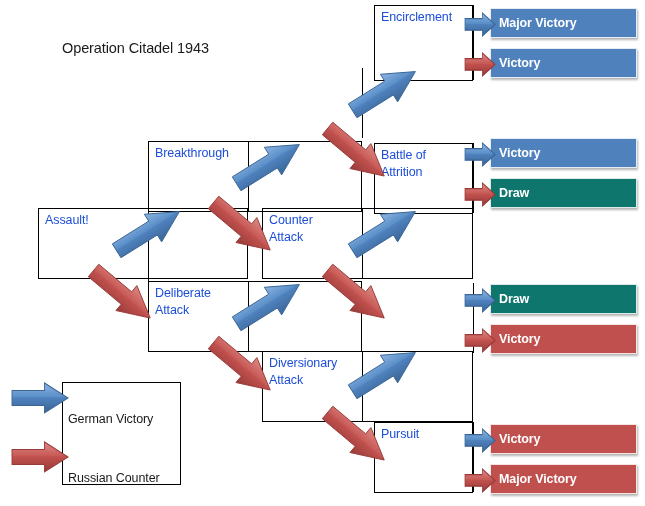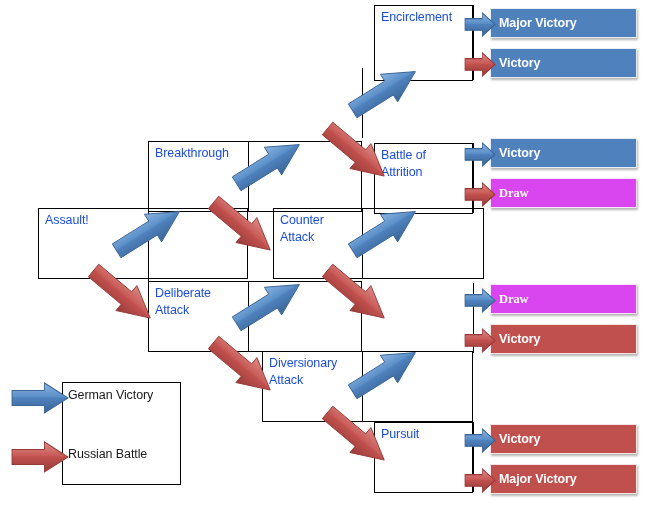--- a/index.html
+++ b/index.html
@@ -53,50 +53,52 @@
     top: 50%;
     transform: translateY(-50%);
     font-size: 12.5px;
     font-weight: bold;
     color: #ffffff;
     white-space: nowrap;
     letter-spacing: -0.1px;
   }
   .bar-blue  { background: #4f81bd; }
   .bar-red   { background: #c0504d; }
-  .bar-green { background: #d946ef; font-family: Liberation Serif, serif; }
+  .bar-green { background: #0f766e; }
   
   .legend-box {
     position: absolute;
     border: 1px solid #000000;
     box-sizing: border-box;
   }
   .legend-label {
     position: absolute;
     font-size: 12.5px;
     color: #1a1a1a;
     white-space: nowrap;
     letter-spacing: -0.1px;
+    margin-top: 24px;
   }
   .line-v {
     position: absolute;
     width: 0;
     border-left: 1px solid #000000;
   }
   
   .arrow {
     position: absolute;
     pointer-events: none;
   }
 </style>
 </head>
 <body>
 
 <div id="canvas">
 
+  <div class="title" style="left:62px; top:40px;">Operation Citadel 1943</div>
 
   <div class="line-v" style="left:148px; top:208px; height:74px;"></div>
 
   <div class="line-v" style="left:248px; top:141px; height:70px;"></div>
   <div class="line-v" style="left:248px; top:281px; height:70px;"></div>
 
   <div class="line-v" style="left:362px; top:68px; height:70px;"></div>
   <div class="line-v" style="left:362px; top:208px; height:70px;"></div>
   <div class="line-v" style="left:362px; top:351px; height:70px;"></div>
 
@@ -112,21 +114,21 @@
   <div class="node" style="left:148px; top:141px; width:214px; height:71px;">
     <div class="node-label">Breakthrough</div>
   </div>
 
   <div class="node" style="left:148px; top:281px; width:214px; height:71px;">
     <div class="node-label">Deliberate
 Attack</div>
   </div>
 
 
-  <div class="node" style="left:273px; top:208px; width:211px; height:71px;">
+  <div class="node" style="left:262px; top:208px; width:211px; height:71px;">
     <div class="node-label">Counter
 Attack</div>
   </div>
 
   <div class="node" style="left:262px; top:351px; width:211px; height:71px;">
     <div class="node-label">Diversionary
 Attack</div>
   </div>
 
   <div class="node" style="left:374px; top:5px;   width:99px; height:76px;">
@@ -166,21 +168,21 @@
 
   <div class="result-bar bar-red" style="left:490px; top:424px; width:147px; height:30px;">
     <span class="result-bar-label">Victory</span>
   </div>
   <div class="result-bar bar-red" style="left:490px; top:464px; width:147px; height:30px;">
     <span class="result-bar-label">Major Victory</span>
   </div>
 
   <div class="legend-box" style="left:62px; top:382px; width:119px; height:103px;"></div>
   <div class="legend-label" style="left:68px; top:388px;">German Victory</div>
-  <div class="legend-label" style="left:68px; top:447px;">Russian Battle</div>
+  <div class="legend-label" style="left:68px; top:447px;">Russian Counter</div>
 
   <svg class="arrow" style="left:0; top:0; width:645px; height:506px;" width="645" height="506">
     <defs>
       <linearGradient id="gblue" x1="0" y1="0" x2="0" y2="1">
         <stop offset="0%" stop-color="#8eb4e3"></stop>
         <stop offset="45%" stop-color="#5b90c8"></stop>
         <stop offset="50%" stop-color="#4f81bd"></stop>
         <stop offset="100%" stop-color="#3a6595"></stop>
       </linearGradient>
       <linearGradient id="gred" x1="0" y1="0" x2="0" y2="1">

